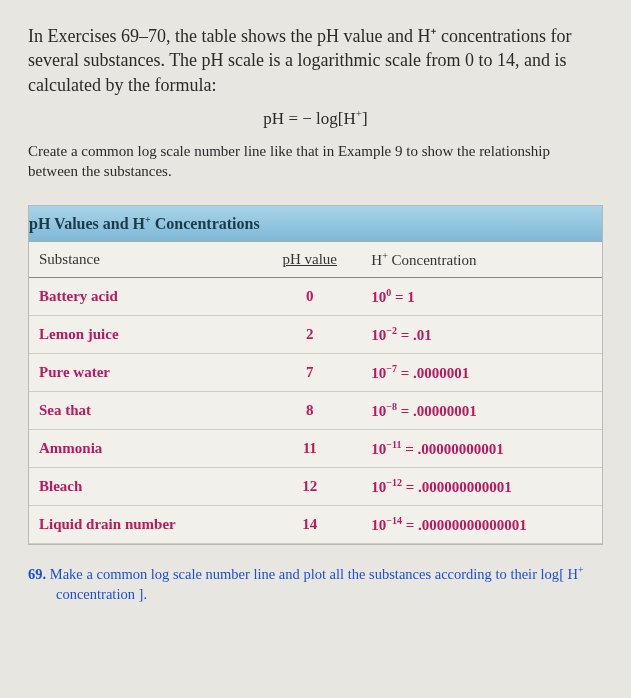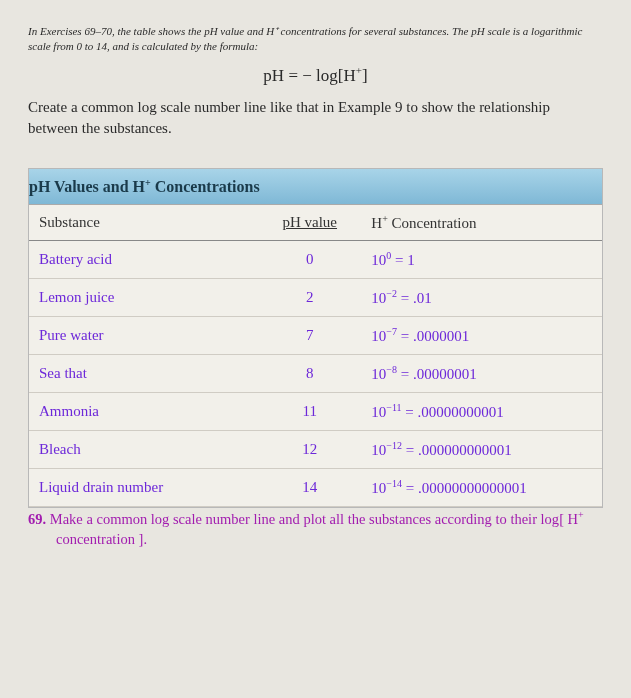--- a/index.html
+++ b/index.html
@@ -6,36 +6,35 @@
     body {
       width: 631px;
       height: 698px;
       background: #e8e6e0;
       font-family: Georgia, 'Times New Roman', serif;
       color: #2a2a2a;
       padding: 24px 28px 12px 28px;
       position: relative;
     }
     .intro {
-      font-size: 11px;
+      font-size: 18px;
       line-height: 1.35;
       margin-bottom: 10px;
-      font-style: italic;
     }
     .formula {
       text-align: center;
       font-size: 17px;
       margin: 6px 0 12px 0;
       font-family: Georgia, serif;
     }
     .formula .sup { font-size: 11px; vertical-align: super; }
     .instruction {
       font-size: 15px;
       line-height: 1.35;
-      margin-bottom: 30px;
+      margin-bottom: 24px;
     }
     .table-wrap {
       border: 1px solid #b8b8b8;
       background: #f2f0ea;
     }
     .table-title {
       background: linear-gradient(#a8d4e8, #7fb8d6);
       padding: 8px 0;
       font-size: 16px;
       font-weight: bold;
@@ -53,34 +52,36 @@
       font-size: 15px;
       padding: 8px 10px 8px 10px;
       border-bottom: 1px solid #888;
       color: #333;
     }
     th.center { text-align: center; text-decoration: underline; }
     td {
       padding: 9px 10px;
       font-size: 15px;
       border-bottom: 1px solid #d0ccc4;
-      color: #6d28d9;
+      color: #be185d;
+      font-weight: bold;
     }
     td.center { text-align: center; }
     .subst { width: 40%; }
     .phcol { width: 18%; }
     .hcol { width: 42%; }
     .exp-part { white-space: nowrap; }
     .sup { font-size: 10px; vertical-align: super; }
     .exercise {
+      margin-top: 18px;
       padding-left: 28px;
       text-indent: -28px;
       font-size: 14.5px;
       line-height: 1.35;
-      color: #a21caf;
+      color: #1d4ed8;
     }
     .exercise .num { font-weight: bold; }
   </style>
 </head>
 <body>
 
 <p class="intro">In Exercises 69–70, the table shows the pH value and H⁺ concentrations for several substances. The pH scale is a logarithmic scale from 0 to 14, and is calculated by the formula:</p>
 
 <div class="formula">
   <span>pH</span><span> = − log</span><span>[</span><span>H</span><span class="sup">+</span><span>]</span>

